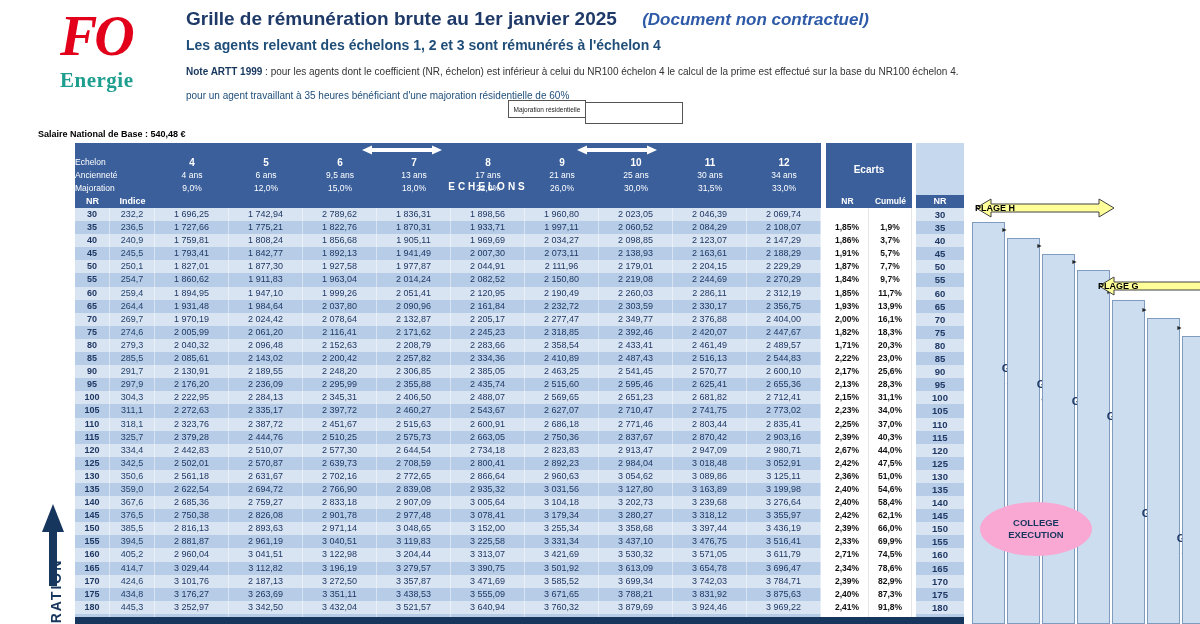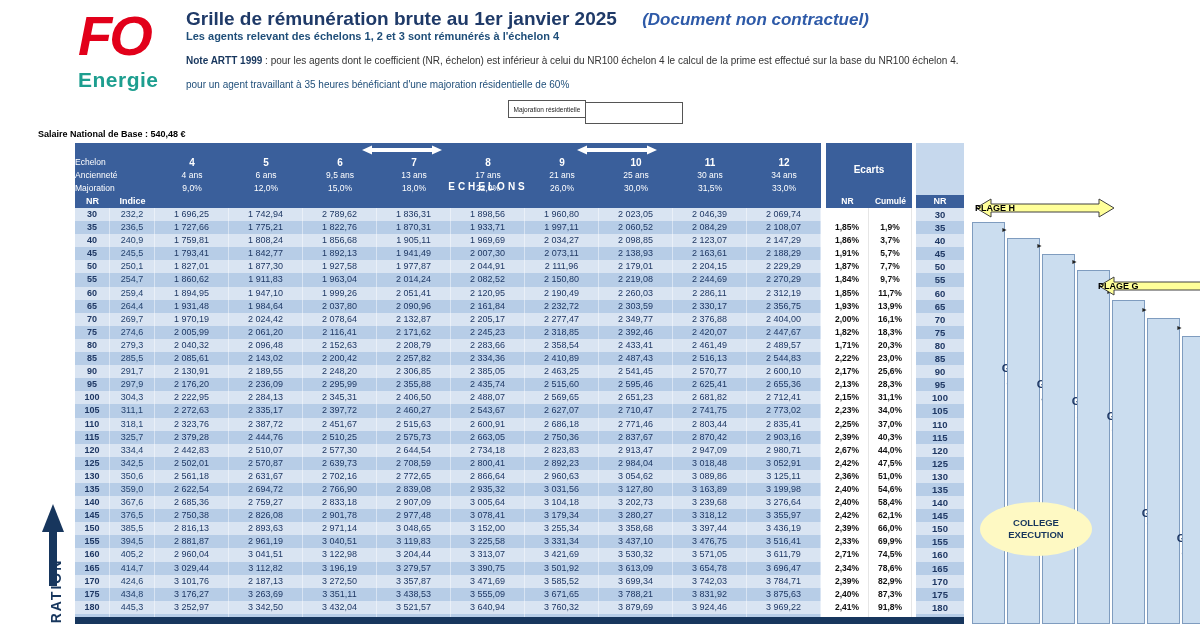--- a/index.html
+++ b/index.html
@@ -1,28 +1,28 @@
 <!DOCTYPE html>
 <html style="--header-blue: #3A5F9B; --row-light: #D9E4F2; --row-dark: #B7CDE7; --navy: #17365D; --fo-red: #E2001A; --energie-teal: #1D9E8F; --plage-yellow: #FFFF99; --col-fill: #CBDDEF;"><head>
 <meta charset="utf-8">
 <style>
   html,body{margin:0;padding:0;}
   body{
     width:1200px;height:624px;overflow:hidden;position:relative;background:#fff;
     font-family:"Liberation Sans", sans-serif;color:#17365D;
   }
   
-  #logo{position:absolute;left:78px;top:6px;width:120px;}
+  #logo{position:absolute;left:60px;top:6px;width:120px;font-family:Liberation Serif, serif;}
   #logo .fo{font-weight:900;font-style:italic;font-size:56px;line-height:60px;color:var(--fo-red,#E2001A);letter-spacing:-3px;}
   #logo .energie{font-weight:bold;font-size:21px;color:var(--energie-teal,#1D9E8F);margin-top:2px;letter-spacing:0.5px;}
   
   #title-block{position:absolute;left:186px;top:8px;width:830px;}
   .title-line{font-size:19px;font-weight:bold;color:#1F3A68;}
   .title-line .contractual{font-size:17px;font-style:italic;font-weight:bold;color:#2E5AA8;margin-left:20px;}
-  .subtitle{font-size:11px;font-weight:bold;color:#1F4E79;}
+  .subtitle{font-size:14px;font-weight:bold;color:#1F4E79;margin-top:7px;}
   .note{font-size:10px;color:#333;margin-top:13px;}
   .note .note-label{font-weight:bold;color:#17365D;}
   .condition{font-size:10px;color:#1F4E79;margin-top:13px;}
   
   #maj-label-box{position:absolute;left:508px;top:100px;width:76px;height:16px;border:1px solid #555;
     font-size:6.5px;display:flex;align-items:center;justify-content:center;text-align:center;color:#222;background:#fff;}
   #maj-value-box{position:absolute;left:585px;top:102px;width:96px;height:20px;border:1px solid #555;background:#fff;}
   
   #snb{position:absolute;left:38px;top:129px;font-size:9px;font-weight:bold;color:#000;}
   
@@ -70,21 +70,21 @@
   #axis-arrow .stem{width:8px;height:54px;background:#17365D;margin:0 auto;}
   
   .gf-col{position:absolute;width:33px;background:var(--col-fill,#CBDDEF);border:1px solid #7F9CBF;box-sizing:border-box;}
   .gf-label{position:absolute;left:0;width:100%;text-align:center;font-weight:bold;font-size:11px;color:#1F3864;line-height:14px;padding-left:21px;}
   .step-arrow{position:absolute;font-size:7px;color:#222;line-height:7px;}
   .step-arrow::before{content:"►";}
   .plage{position:absolute;width:140px;height:22px;}
   .plage polygon{fill:var(--plage-yellow,#FFFF99);stroke:#404040;stroke-width:1;}
   .plage-label{position:absolute;left:0;top:0;width:100%;text-align:left;line-height:22px;
     font-size:9px;font-weight:bold;color:#000;}
-  #college{position:absolute;left:980px;top:502px;width:112px;height:54px;background:#fef9c3;border-radius:50%;
+  #college{position:absolute;left:980px;top:502px;width:112px;height:54px;background:#f9a8d4;border-radius:50%;
     display:flex;flex-direction:column;align-items:center;justify-content:center;z-index:4;
     font-size:9.5px;font-weight:bold;color:#17365D;line-height:12px;}
 </style>
 </head>
 <body>
 
 <div id="logo">
   <div class="fo">FO</div>
   <div class="energie">Energie</div>
 </div>

